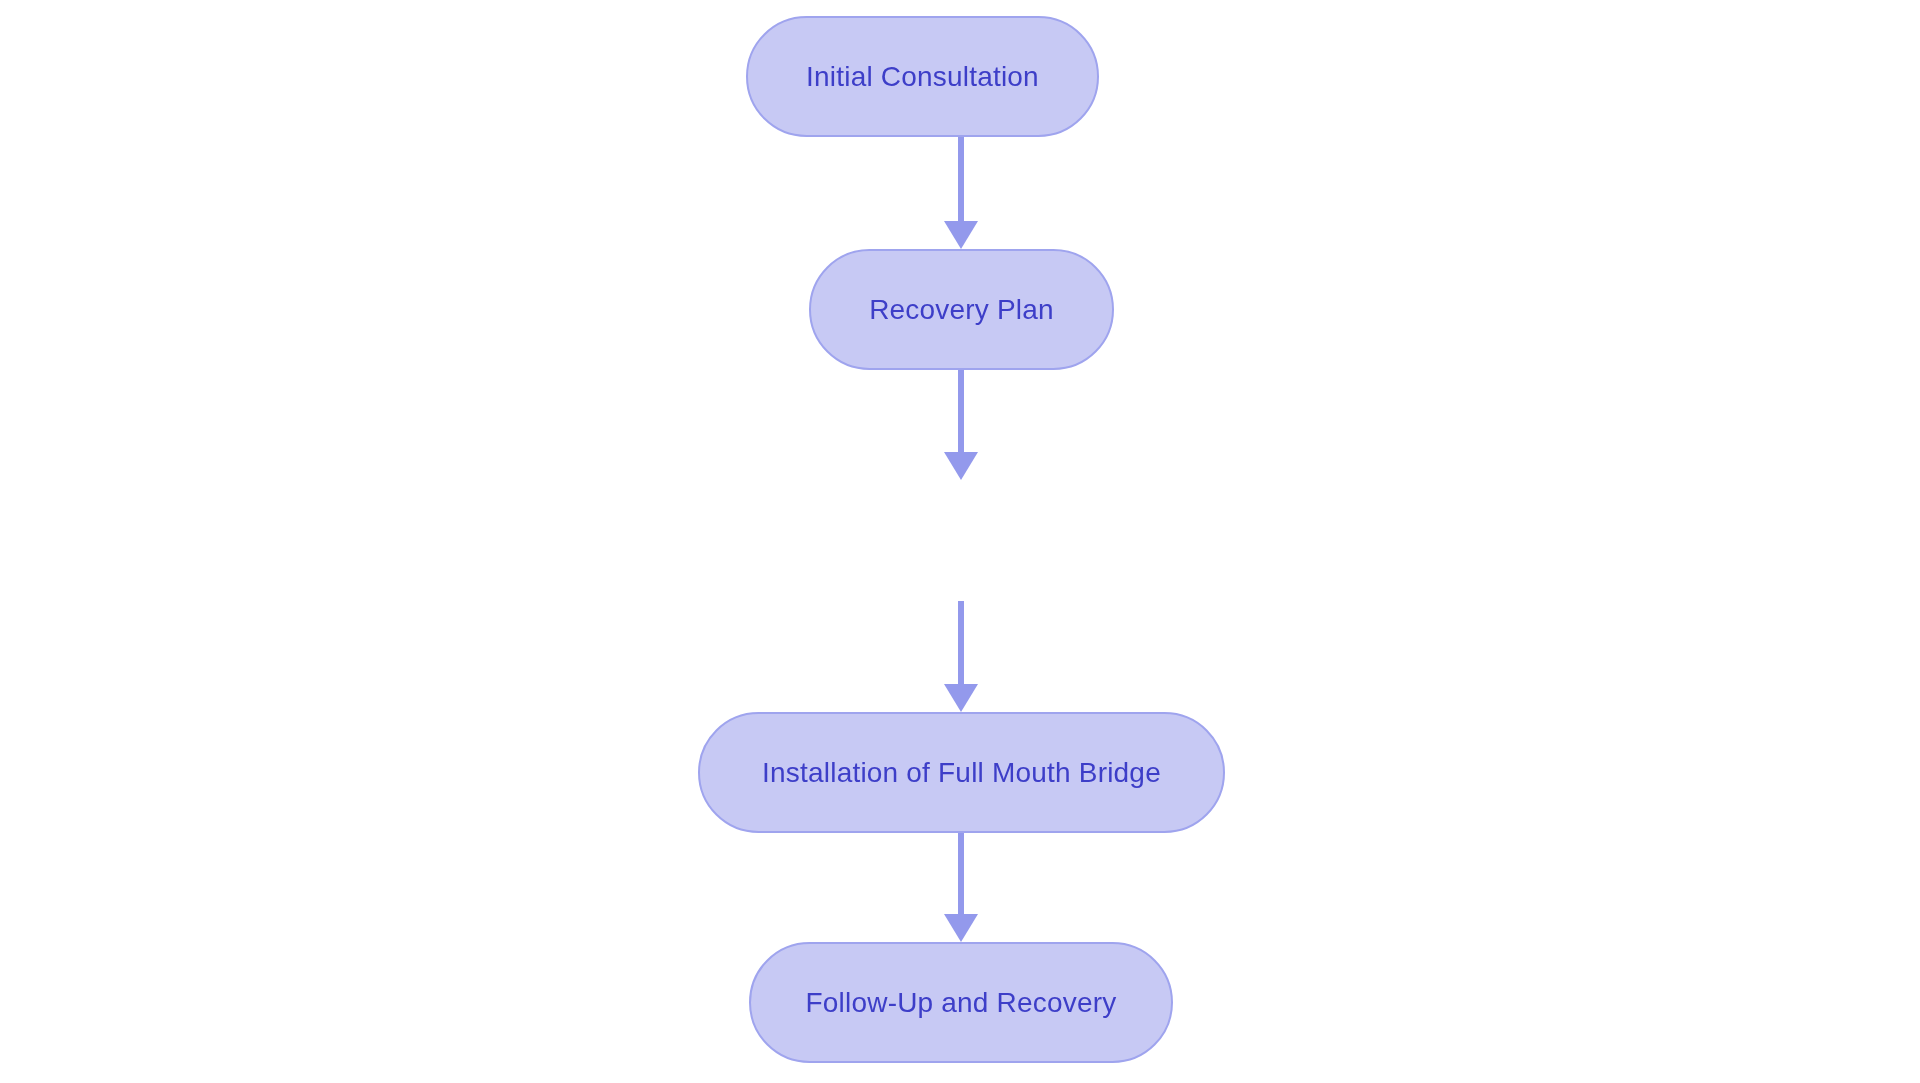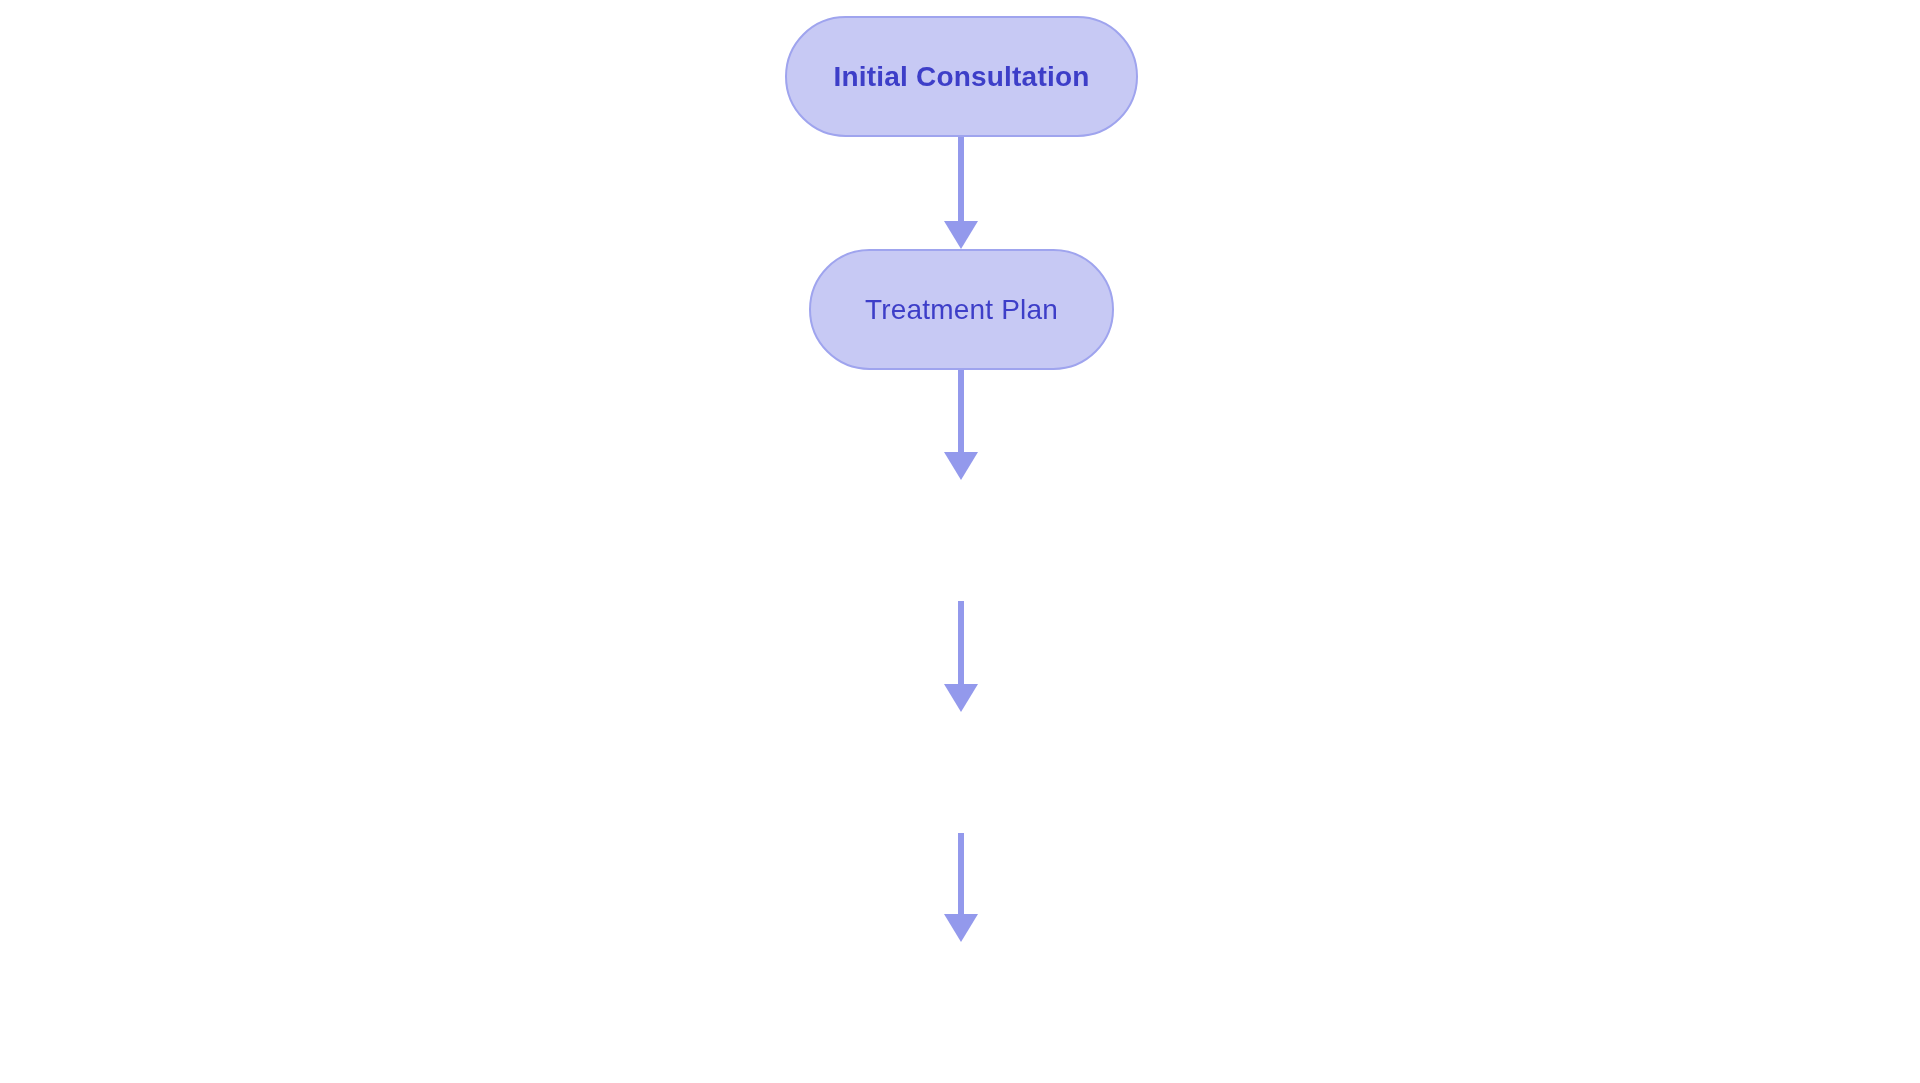--- a/index.html
+++ b/index.html
@@ -52,30 +52,36 @@
     border-left: 17px solid transparent;
     border-right: 17px solid transparent;
     border-top: 28px solid var(--arrow-color, #9399ec);
   }
 </style>
 </head>
 <body>
 
 <div class="canvas">
 
-  <div class="flow-node" style="left:785px; top:16px; width:353px;font-weight:bold;">
+  <div class="flow-node" style="left:746px; top:16px; width:353px;">
     <span class="node-label">Initial Consultation</span>
   </div>
 
   <div class="flow-node" style="left:809px; top:249px; width:305px;">
-    <span class="node-label">Treatment Plan</span>
+    <span class="node-label">Recovery Plan</span>
   </div>
 
 
+  <div class="flow-node" style="left:698px; top:712px; width:527px;">
+    <span class="node-label">Installation of Full Mouth Bridge</span>
+  </div>
 
+  <div class="flow-node" style="left:749px; top:942px; width:424px;">
+    <span class="node-label">Follow-Up and Recovery</span>
+  </div>
 
   <div class="flow-arrow" style="left:944px; top:137px; height:112px;">
     <div class="arrow-stem"></div>
     <div class="arrow-head"></div>
   </div>
 
   <div class="flow-arrow" style="left:944px; top:370px; height:110px;">
     <div class="arrow-stem"></div>
     <div class="arrow-head"></div>
   </div>

